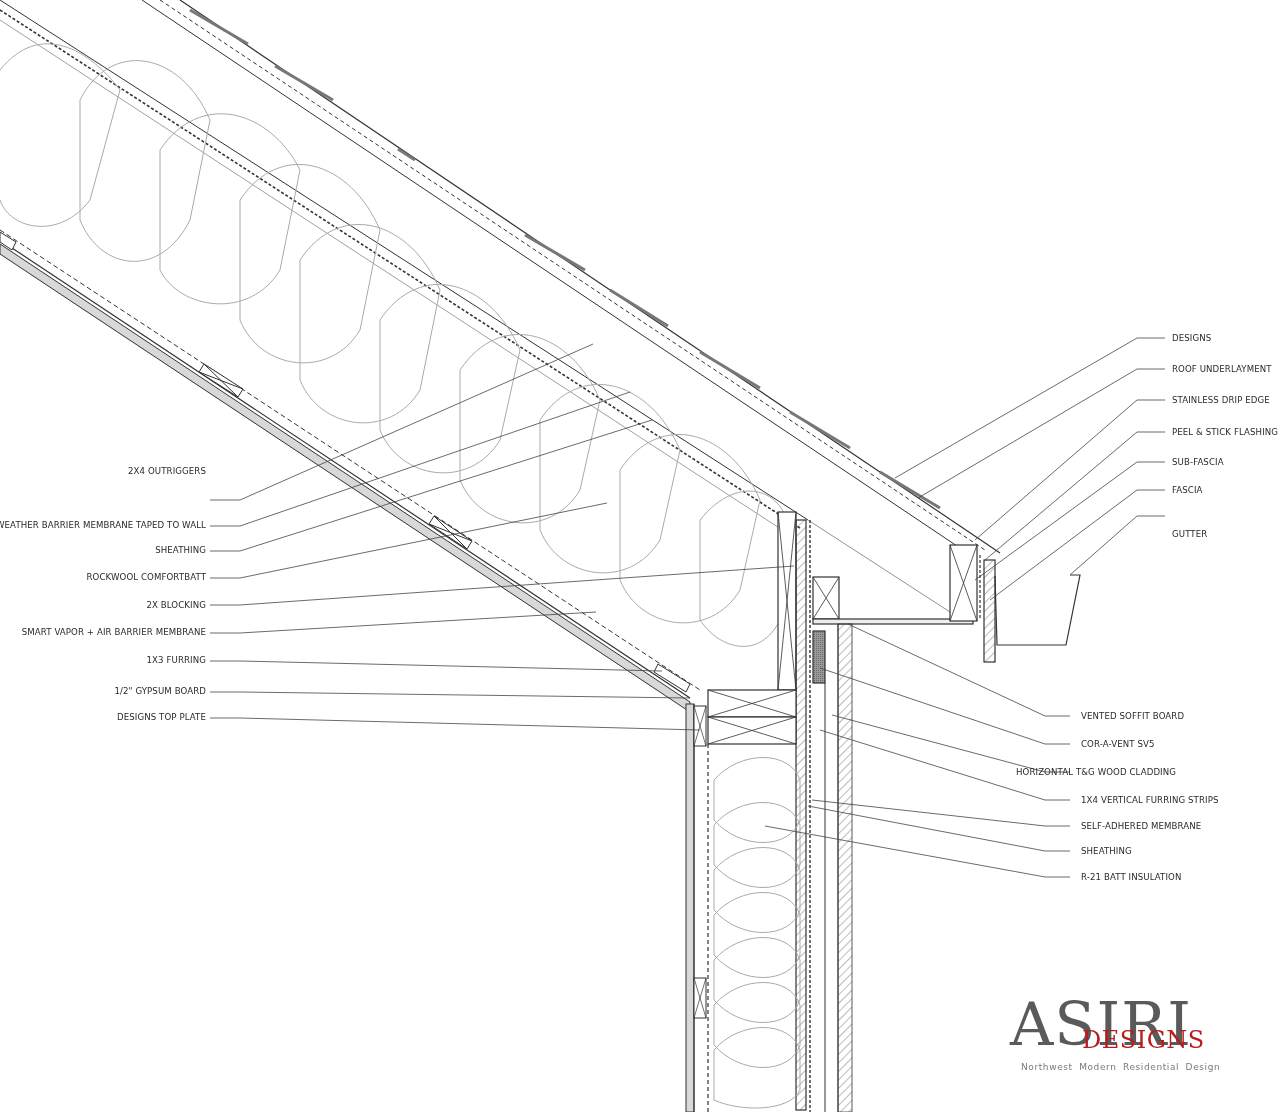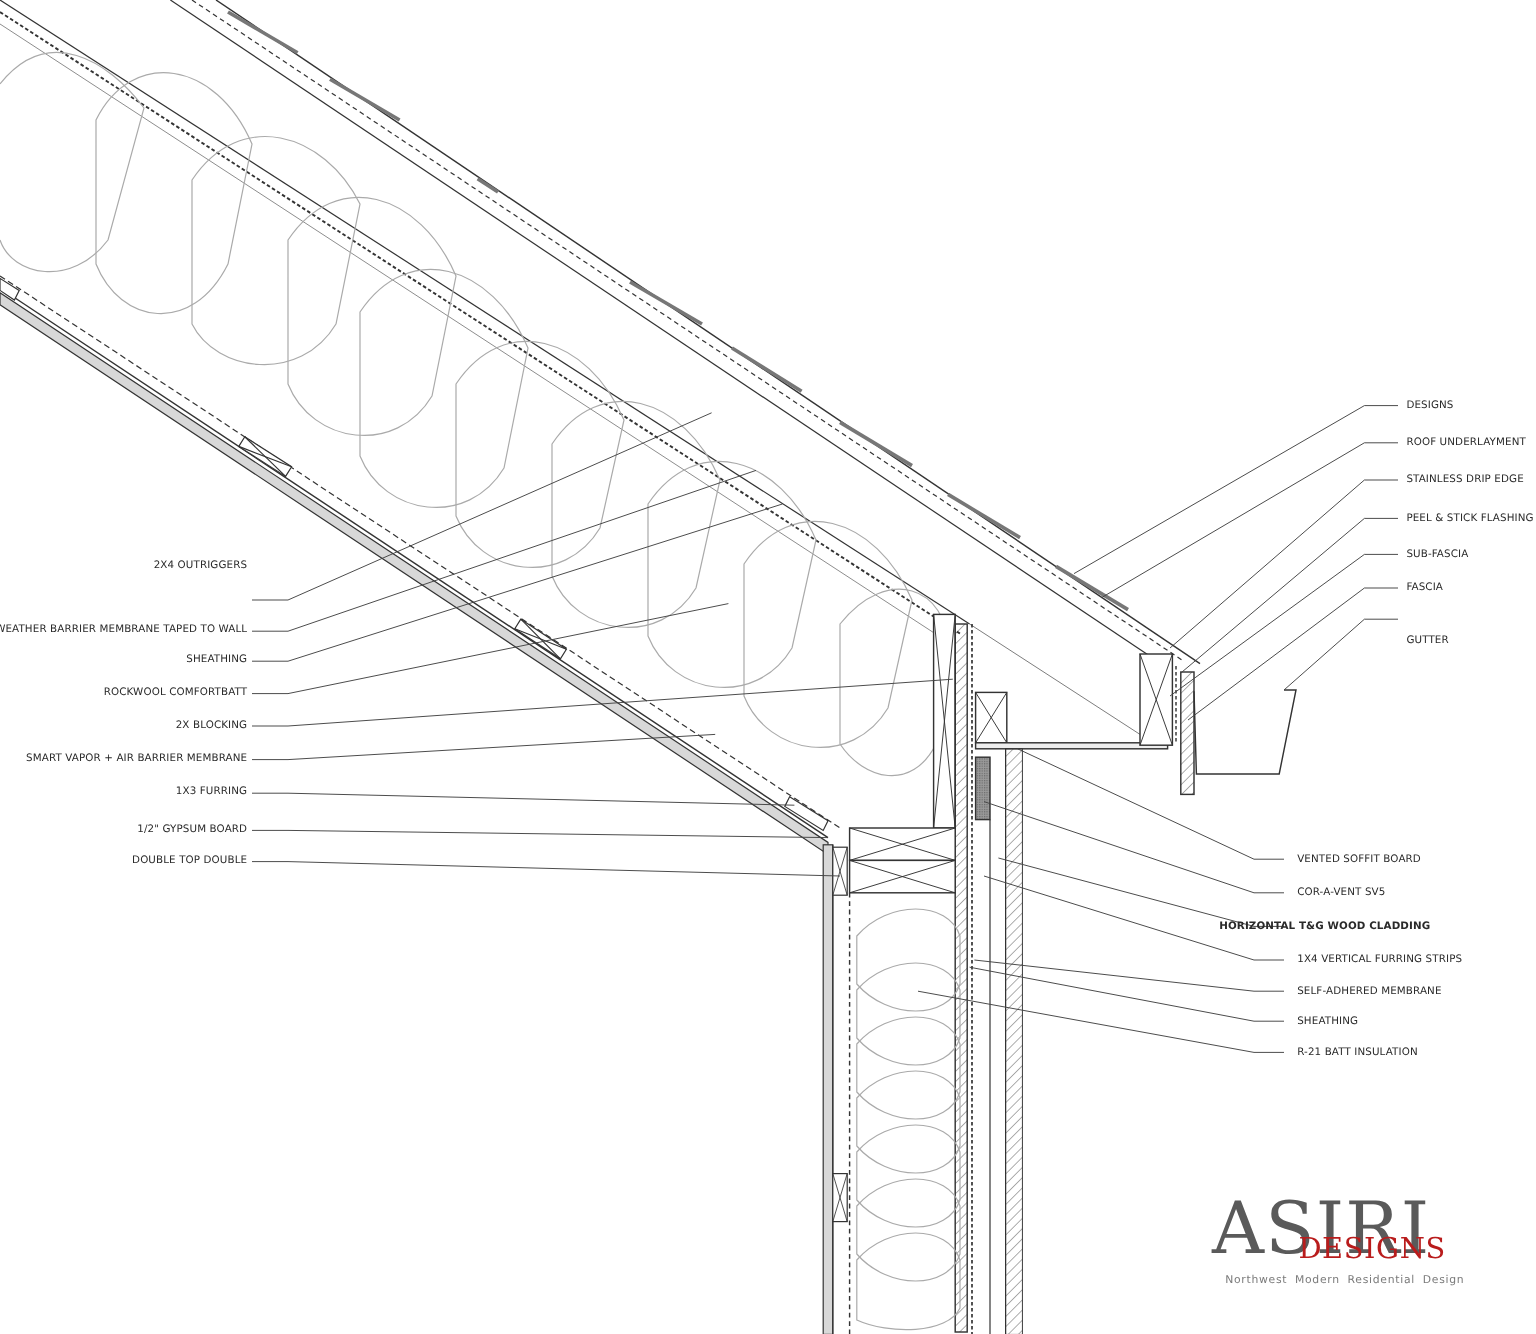--- a/index.html
+++ b/index.html
@@ -173,37 +173,37 @@
 
 <div>
   <div class="lbl left" style="right:1074px; top:466px;">2X4 OUTRIGGERS</div>
   <div class="lbl left" style="right:1074px; top:520px;">WEATHER BARRIER MEMBRANE TAPED TO WALL</div>
   <div class="lbl left" style="right:1074px; top:545px;">SHEATHING</div>
   <div class="lbl left" style="right:1074px; top:572px;">ROCKWOOL COMFORTBATT</div>
   <div class="lbl left" style="right:1074px; top:600px;">2X BLOCKING</div>
   <div class="lbl left" style="right:1074px; top:627px;">SMART VAPOR + AIR BARRIER MEMBRANE</div>
   <div class="lbl left" style="right:1074px; top:655px;">1X3 FURRING</div>
   <div class="lbl left" style="right:1074px; top:686px;">1/2" GYPSUM BOARD</div>
-  <div class="lbl left" style="right:1074px; top:712px;">DOUBLE TOP DOUBLE</div>
+  <div class="lbl left" style="right:1074px; top:712px;">DESIGNS TOP PLATE</div>
 </div>
 
 <div>
   <div class="lbl" style="left:1172px; top:333px;">DESIGNS</div>
   <div class="lbl" style="left:1172px; top:364px;">ROOF UNDERLAYMENT</div>
   <div class="lbl" style="left:1172px; top:395px;">STAINLESS DRIP EDGE</div>
   <div class="lbl" style="left:1172px; top:427px;">PEEL &amp; STICK FLASHING</div>
   <div class="lbl" style="left:1172px; top:457px;">SUB-FASCIA</div>
   <div class="lbl" style="left:1172px; top:485px;">FASCIA</div>
   <div class="lbl" style="left:1172px; top:511px;margin-top:18px;">GUTTER</div>
 </div>
 
 <div>
   <div class="lbl" style="left:1081px; top:711px;">VENTED SOFFIT BOARD</div>
   <div class="lbl" style="left:1081px; top:739px;">COR-A-VENT SV5</div>
-  <div class="lbl" style="left:1016px; top:767px;font-weight:bold;">HORIZONTAL T&amp;G WOOD CLADDING</div>
+  <div class="lbl" style="left:1016px; top:767px;">HORIZONTAL T&amp;G WOOD CLADDING</div>
   <div class="lbl" style="left:1081px; top:795px;">1X4 VERTICAL FURRING STRIPS</div>
   <div class="lbl" style="left:1081px; top:821px;">SELF-ADHERED MEMBRANE</div>
   <div class="lbl" style="left:1081px; top:846px;">SHEATHING</div>
   <div class="lbl" style="left:1081px; top:872px;">R-21 BATT INSULATION</div>
 </div>
 
 <div>
   <div class="logo-main">ASIRI</div>
   <div class="logo-sub">DESIGNS</div>
   <div class="logo-tag">Northwest Modern Residential Design</div>

